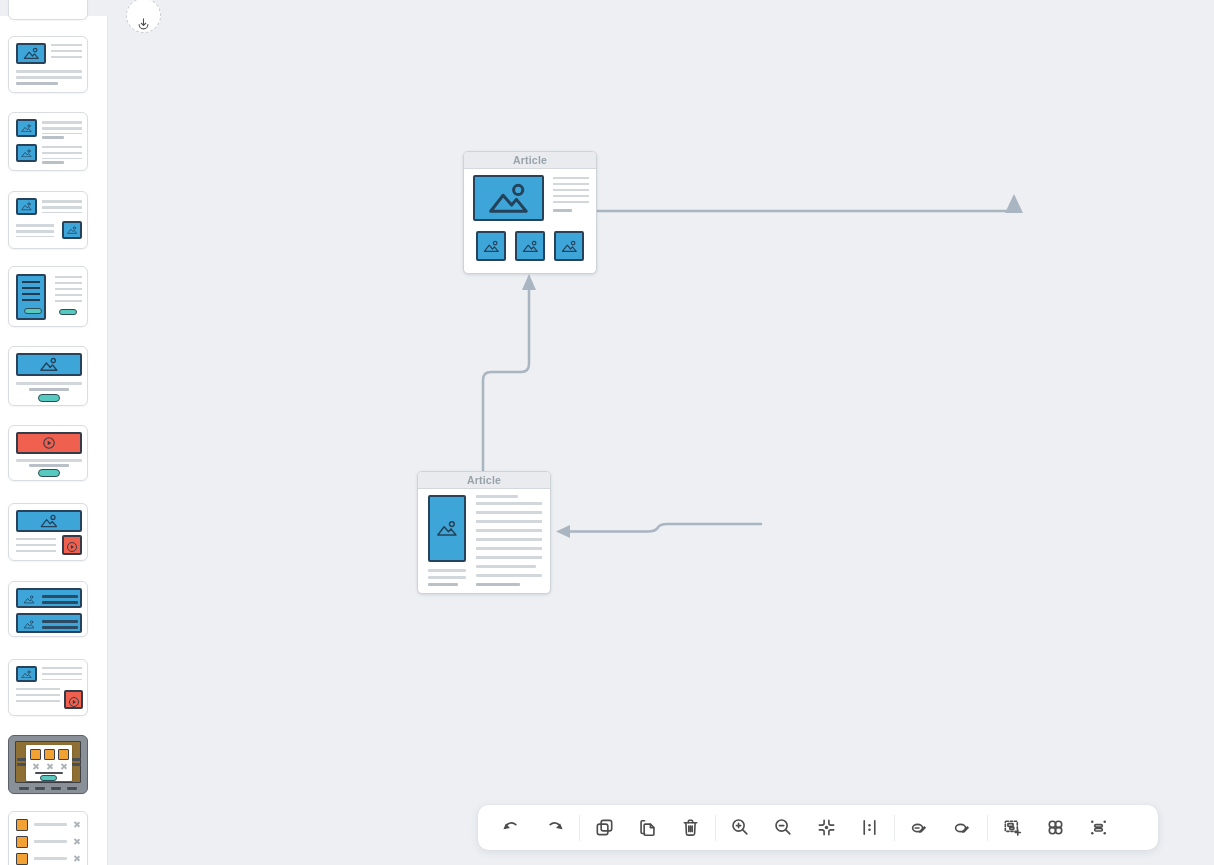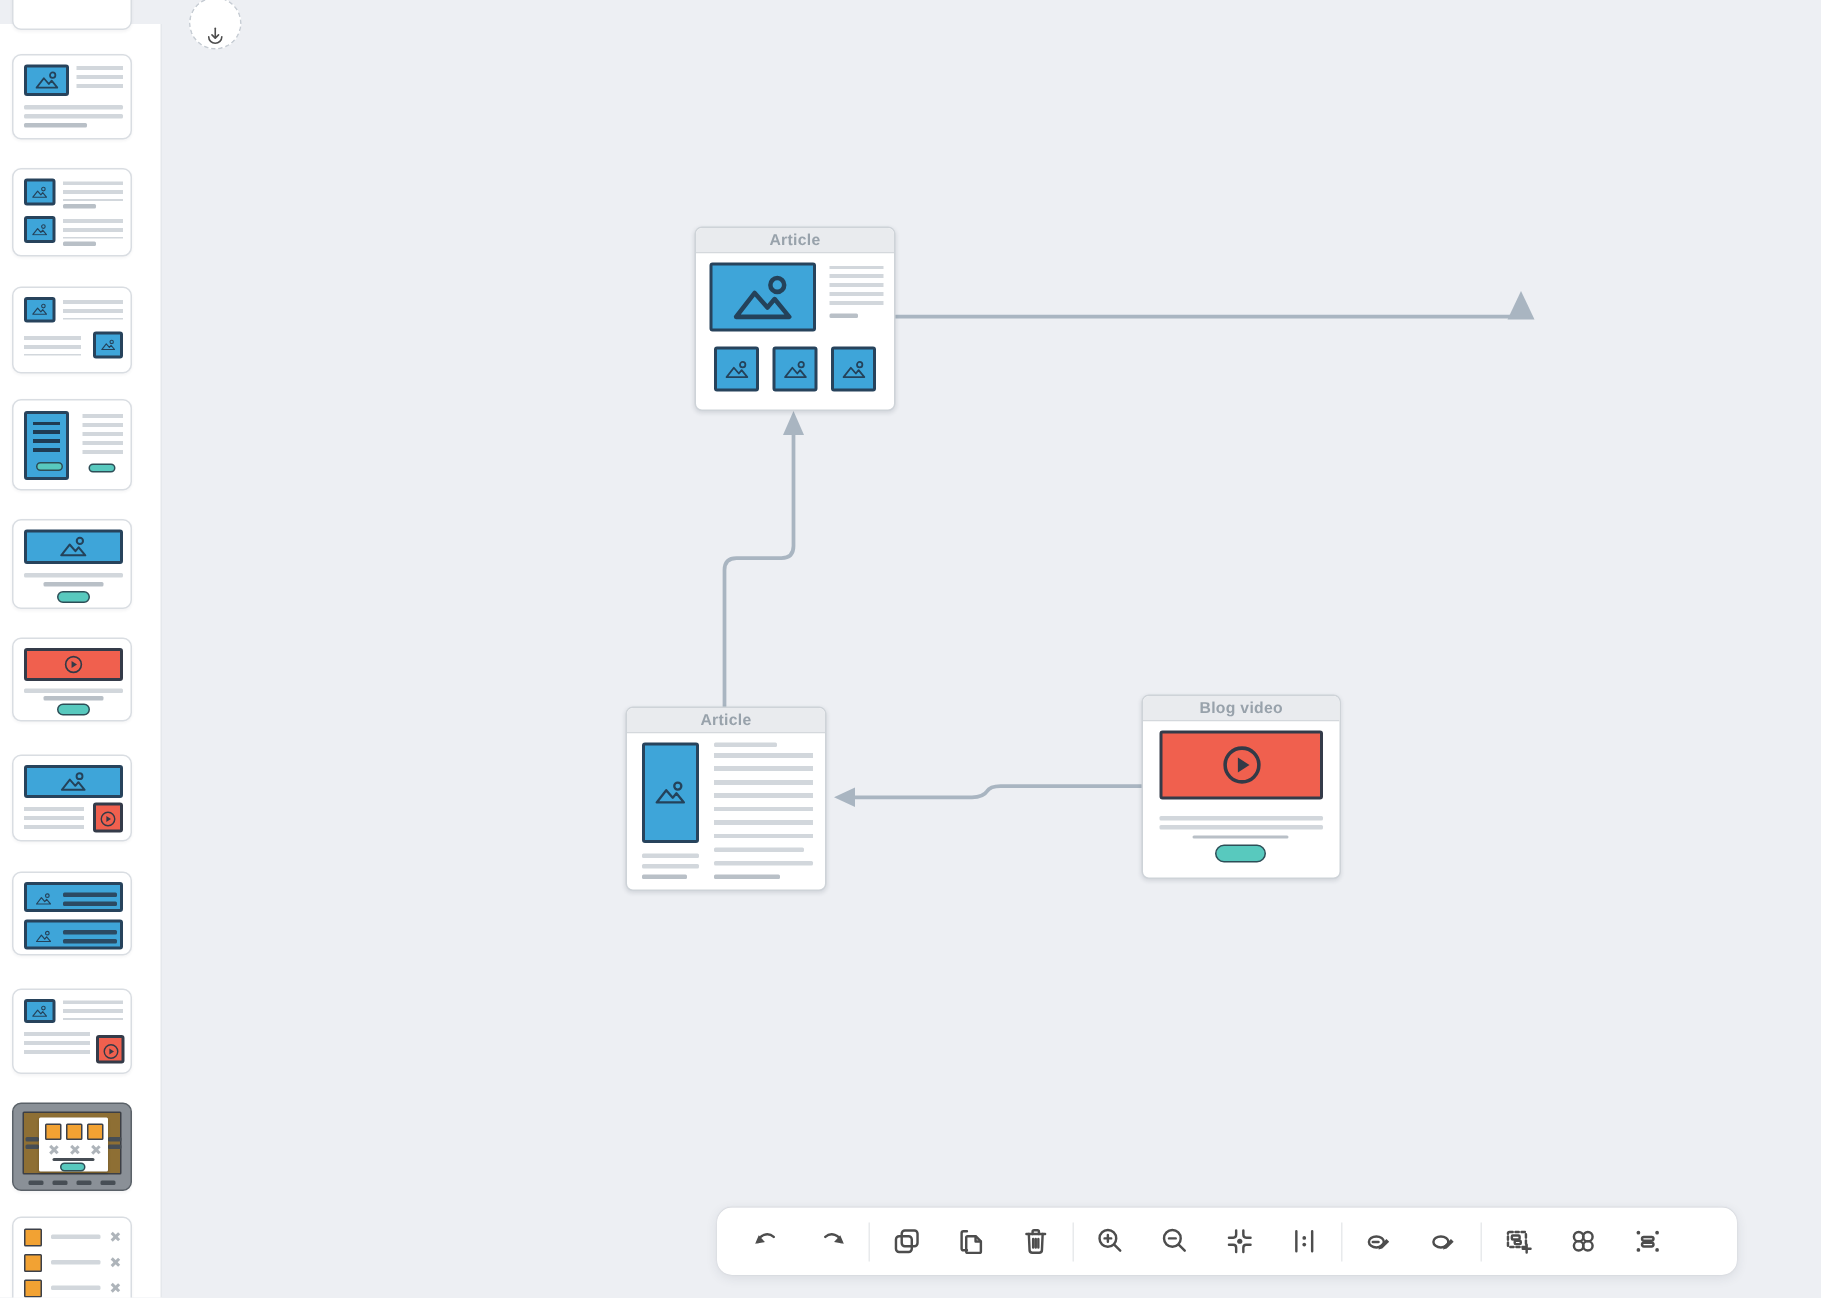--- a/index.html
+++ b/index.html
@@ -346,37 +346,20 @@
       <i class="ln" style="left:10px;top:87px;width:38px;"></i>
       <i class="ln dk" style="left:10px;top:94px;width:30px;"></i>
       <i class="ln" style="left:58px;top:6px;width:42px;"></i>
       <i class="lines" style="left:58px;top:13px;width:66px;height:60px;background:repeating-linear-gradient(to bottom,#d2d7dc 0 3px,transparent 3px 9px);"></i>
       <i class="ln" style="left:58px;top:76px;width:60px;height:3px;"></i>
       <i class="ln" style="left:58px;top:85px;width:66px;height:3px;"></i>
       <i class="ln dk" style="left:58px;top:94px;width:44px;height:3px;"></i>
     </div>
   </div>
 
-  <div class="node" style="left:761px;top:447px;width:133px;height:123px;">
-    <div class="node-head">
-      <span>Blog video</span>
-    </div>
-    <div class="node-body">
-      <span class="redbox" style="left:11px;top:6px;width:109px;height:46px;">
-        <span class="play" style="width: 30px; height: 30px; display: block;"><svg viewBox="0 0 24 24" style="width:100%;height:100%;">
-              <circle cx="12" cy="12" r="9" fill="none" stroke="#333a47" stroke-width="1.9"></circle>
-              <path d="M9.8 8 L16 12 L9.8 16 Z" fill="#333a47"></path>
-            </svg></span>
-      </span>
-      <i class="ln" style="left:11px;top:63px;width:109px;"></i>
-      <i class="ln" style="left:11px;top:69px;width:109px;"></i>
-      <i class="ln dk" style="left:33px;top:76px;width:64px;height:2px;"></i>
-      <span class="pill" style="left:48px;top:82px;width:34px;height:12px;"></span>
-    </div>
-  </div>
 
   <div class="toolbar">
     <button class="tb-btn">
       <svg viewBox="0 0 24 24">
         <path class="ico" d="M5.5 12.5 C6.5 7.5 12.5 5.5 16.5 9"></path>
         <path class="ico-f" d="M3.6 13.8 L10.4 12.6 L6.1 7.9 Z"></path>
       </svg>
     </button>
     <button class="tb-btn">
       <svg viewBox="0 0 24 24">

